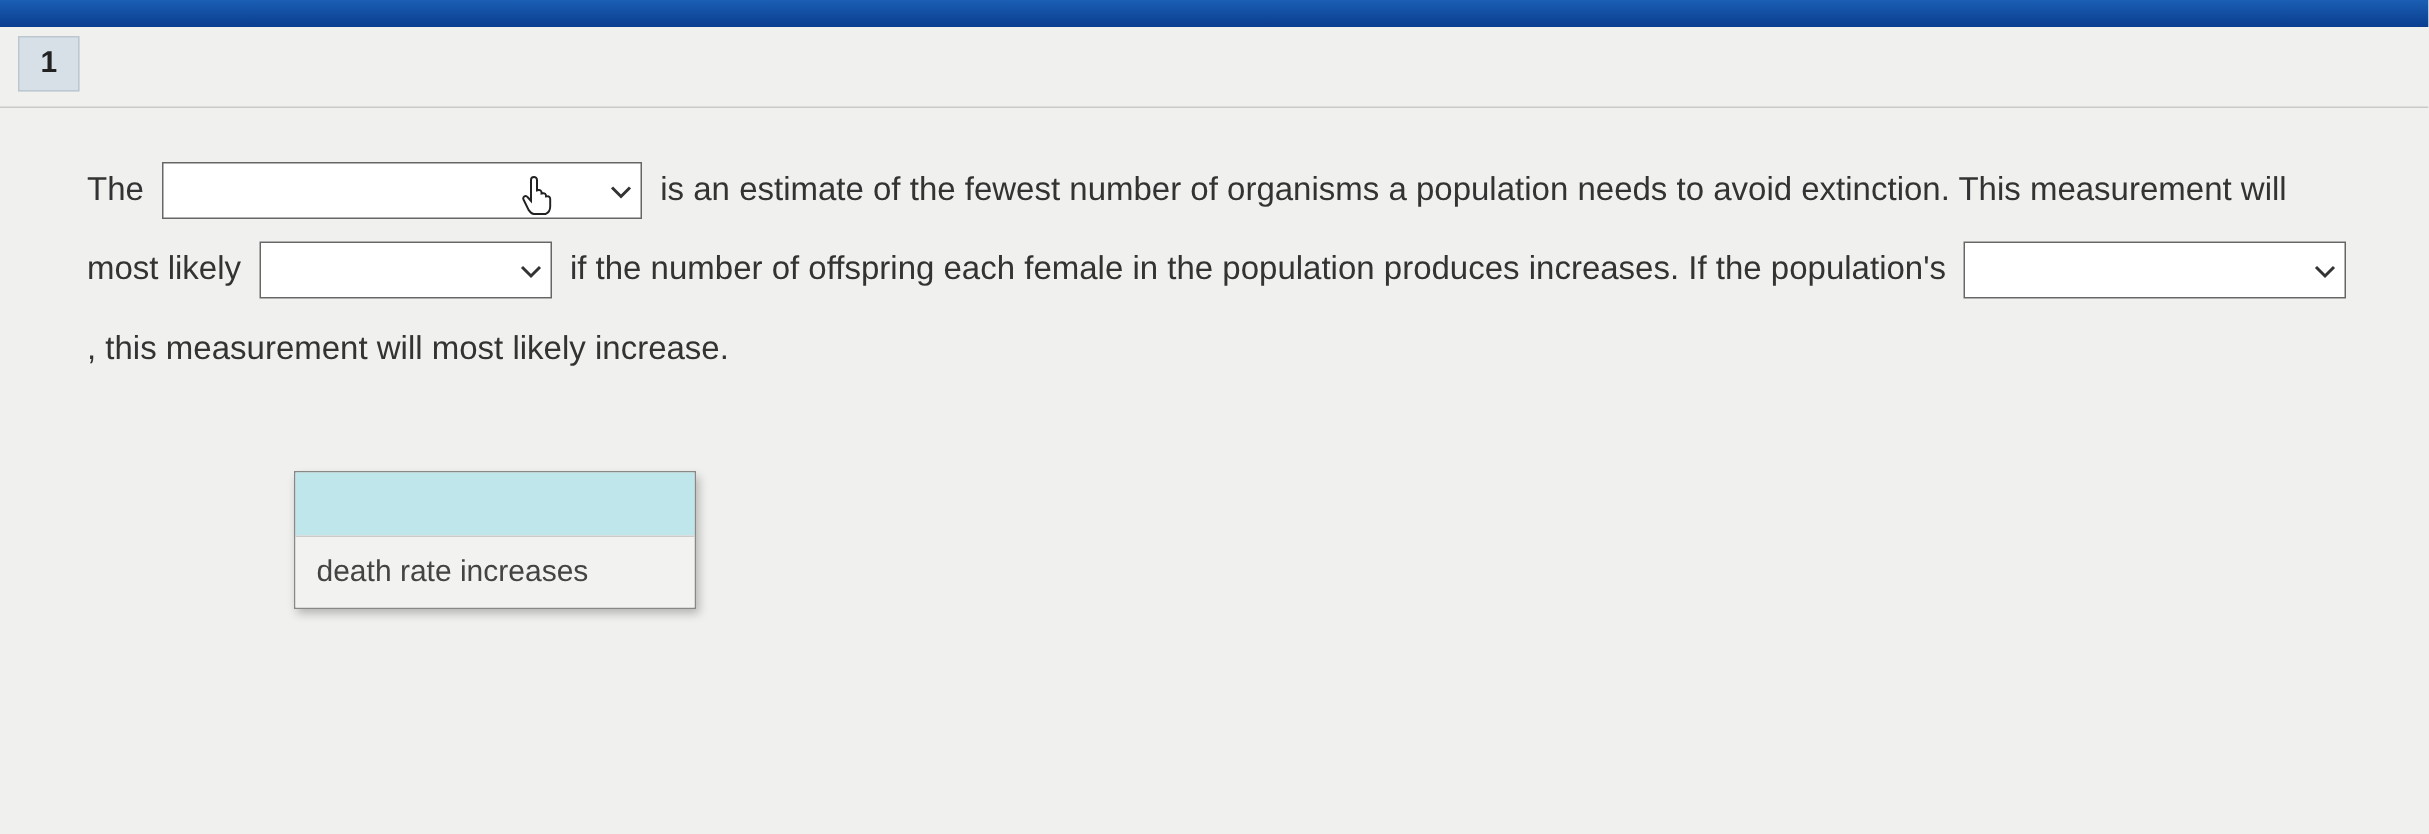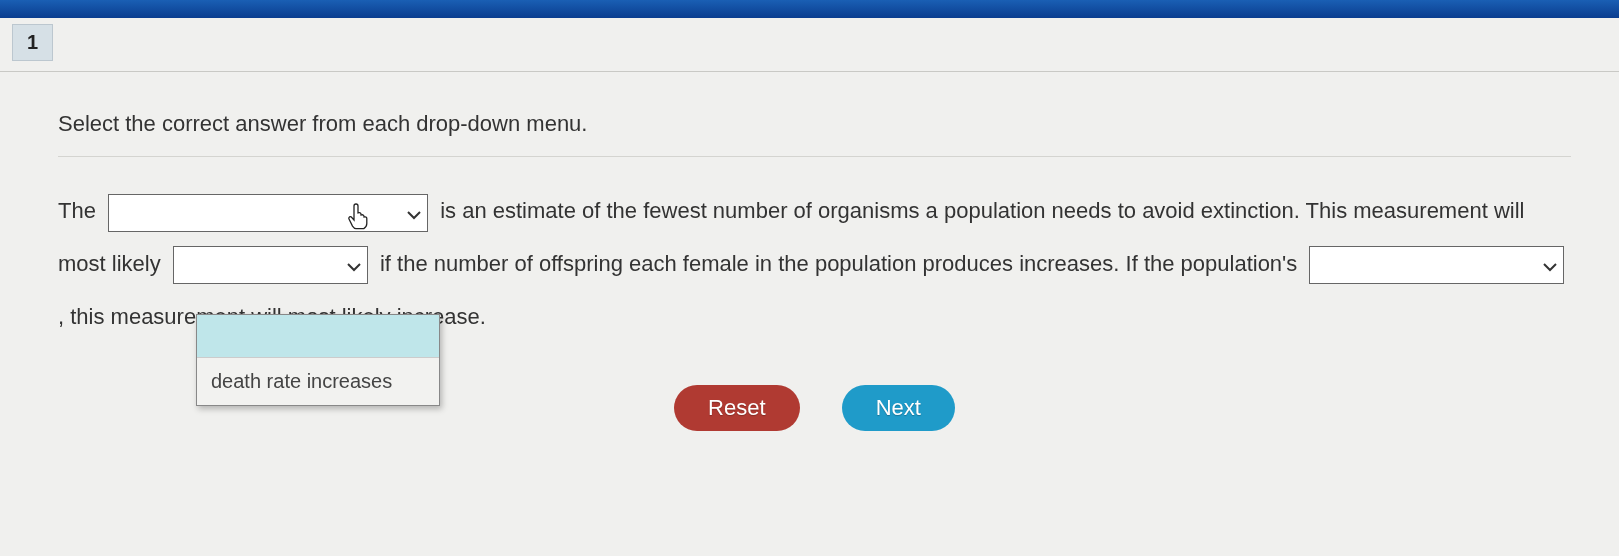--- a/index.html
+++ b/index.html
@@ -77,21 +77,21 @@
     left: 238px;
     top: -4px;
     font-size: 26px;
     color: #333;
     pointer-events: none;
   }
   .dropdown-list {
     position: absolute;
     left: 196px;
     top: 314px;
-    width: 244px;
+    width: 268px;
     background: #fafafa;
     border: 1px solid #888;
     box-shadow: 2px 3px 6px rgba(0,0,0,0.25);
     z-index: 50;
   }
   .dropdown-list .opt {
     padding: 12px 14px;
     font-size: 20px;
     color: #444;
     border-top: 1px solid #ccc;
@@ -128,21 +128,20 @@
 <div class="topbar"></div>
 
 <div class="qnum-row">
   <span class="qnum">1</span>
 </div>
 
 <hr class="hr">
 
 <div class="content">
 
-  <div class="instruction">Select the correct answer from each drop-down menu.</div>
 
   <div class="passage">
     <span>The</span>
     <span class="rel">
       <span class="dd dd1">
         <span class="cursor-hand">
           <svg width="26" height="30" viewBox="0 0 26 30">
               <path d="M9 3c1 0 2 .8 2 2v7l1-.3c1-.3 2 .5 2 1.5v.8l1-.2c1-.2 2 .6 2 1.6v.6l1-.1c1-.1 1.8.7 1.8 1.7v5c0 2-1 4-3 5H9c-1.5 0-2.5-1-3.5-2.5L2 18c-.6-1 .2-2.3 1.4-2.3.6 0 1 .3 1.4.8L7 19V5c0-1.2.9-2 2-2z" fill="#fff" stroke="#222" stroke-width="1.3"></path>
             </svg>
         </span>
@@ -165,23 +164,19 @@
     <span class="dd dd3">
       <span class="chev">
         <svg width="14" height="10" viewBox="0 0 14 10">
             <path d="M1 2l6 6 6-6" fill="none" stroke="#333" stroke-width="2"></path>
           </svg>
       </span>
     </span>
     <span>, this measurement will most likely increase.</span>
   </div>
 
-  <div class="buttons">
-    <button class="btn btn-reset">Reset</button>
-    <button class="btn btn-next">Next</button>
-  </div>
 
 </div>
 
 <div class="dropdown-list">
   <div class="opt"></div>
   <div class="opt">death rate increases</div>
 </div>
 
 </body></html>

